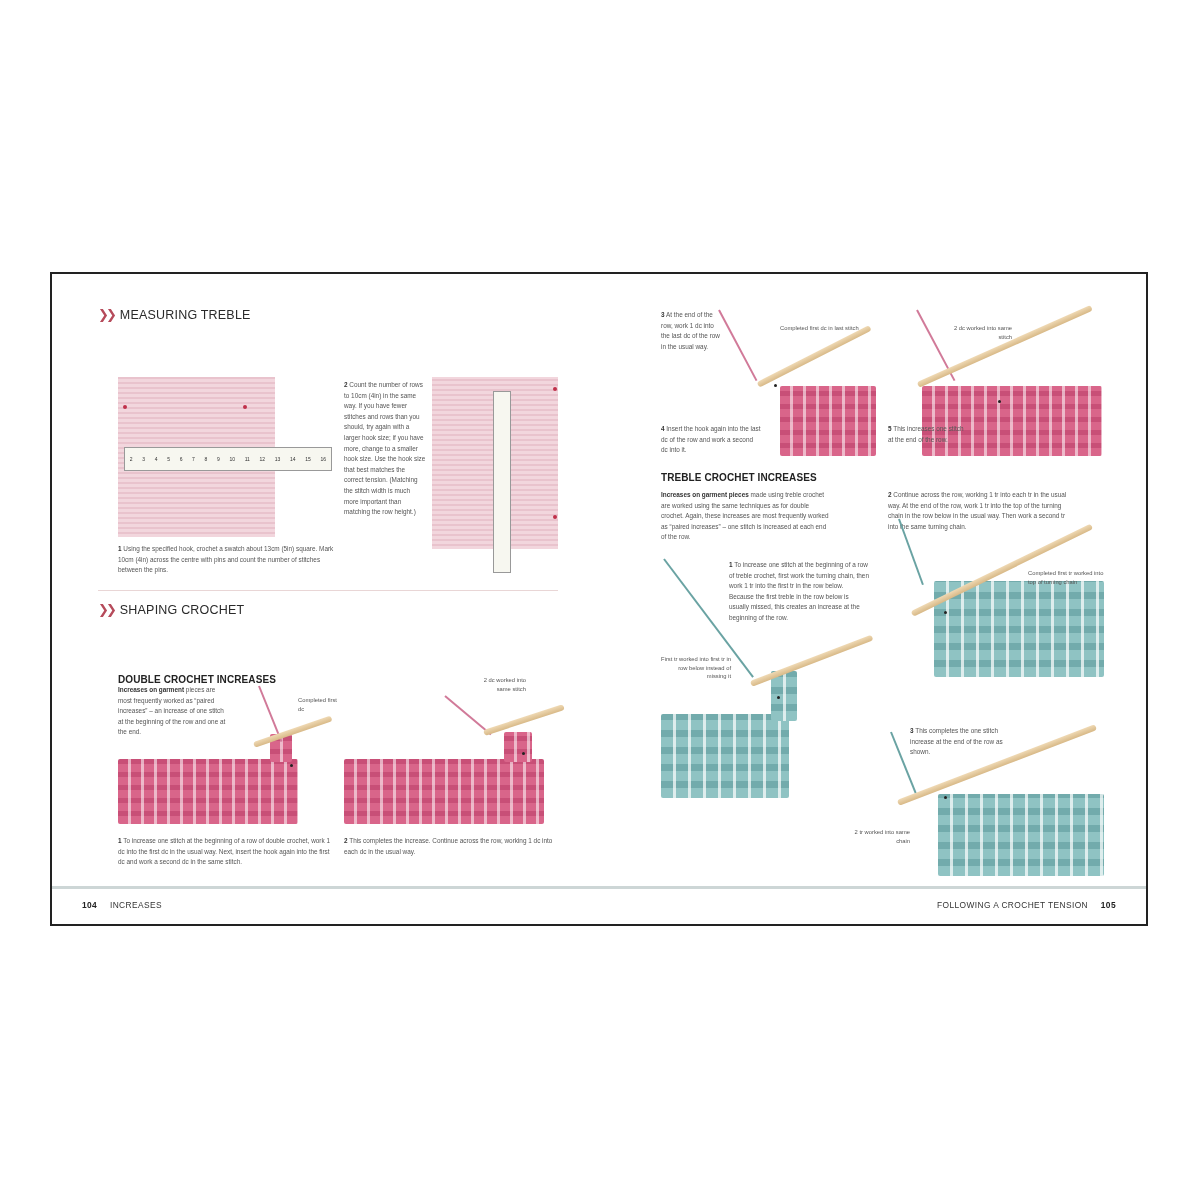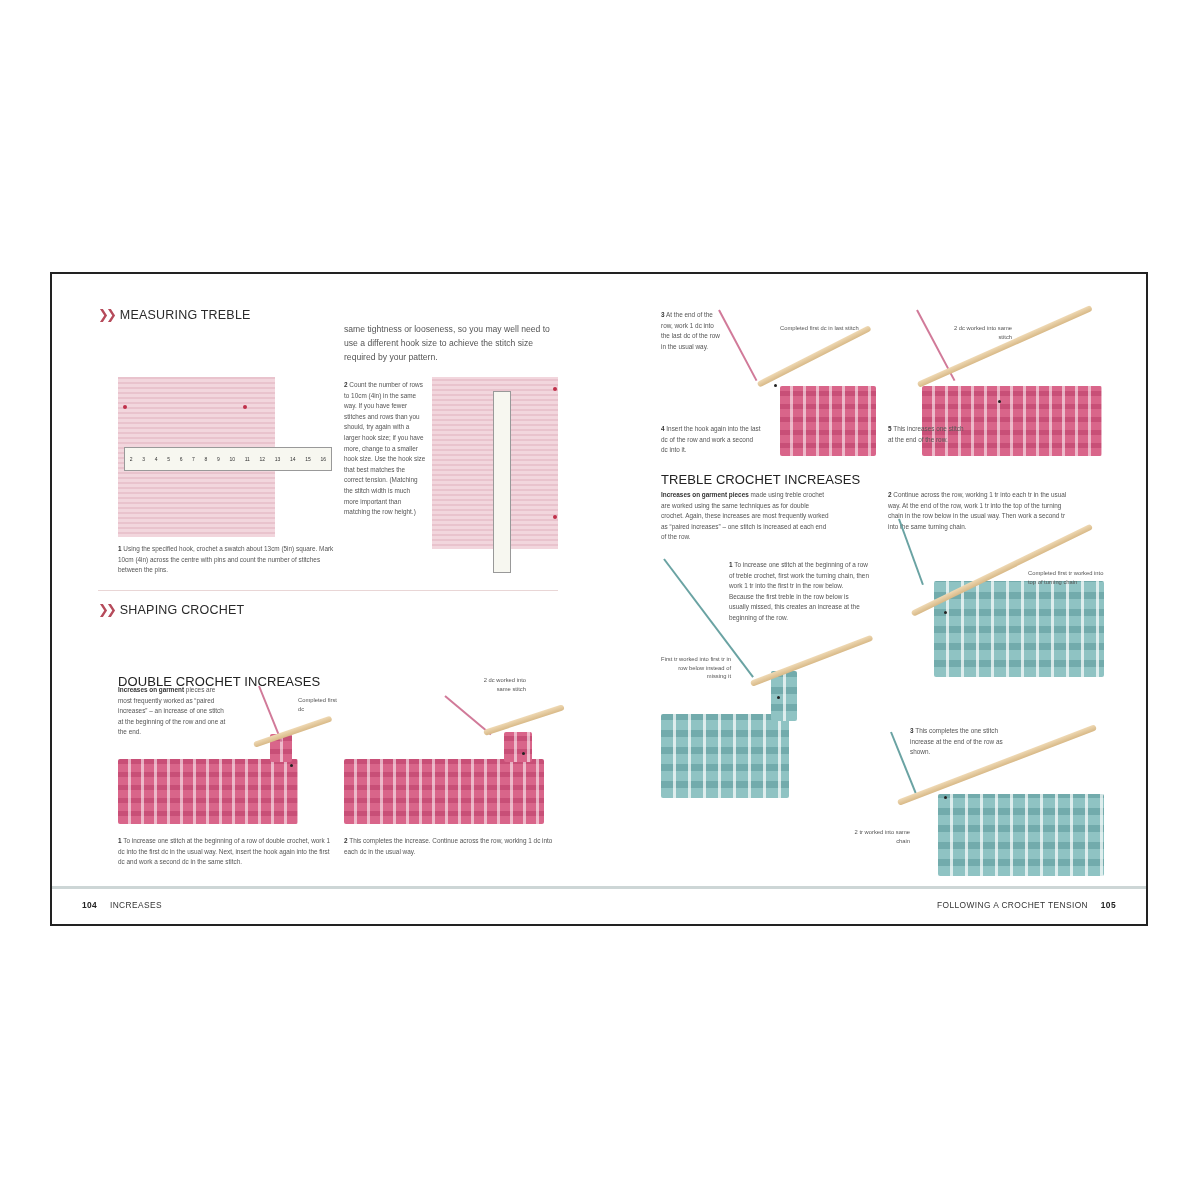--- a/index.html
+++ b/index.html
@@ -4,21 +4,21 @@
 <style>
   html, body { margin:0; padding:0; }
   body { width:1200px; height:1200px; background:#ffffff; position:relative; overflow:hidden;
          font-family:"Liberation Sans", "DejaVu Sans", sans-serif; color:#444; }
   .spread { position:absolute; left:50px; top:272px; width:1098px; height:654px;
             border:2px solid #222; background:#fff; box-sizing:border-box; }
   .abs { position:absolute; }
   .h2 { font-size:12.5px; color:#2a2a2a; letter-spacing:0.2px; font-weight:normal; display:flex; align-items:center; }
   .chev { color:#b64b5b; font-weight:bold; font-size:13px; margin-right:6px; letter-spacing:-3px; }
   .body { font-size:8.6px; line-height:14px; color:#555; }
-  .h3 { font-size:13px; color:#222; font-weight:normal; letter-spacing:0.1px; }
+  .h3 { font-size:10px; color:#222; font-weight:bold; letter-spacing:0.1px; }
   .cap { font-size:6.4px; line-height:10.6px; color:#555; }
   .cap b { color:#333; }
   .label { font-size:5.8px; line-height:8.5px; color:#555; }
   .divider { height:1px; background:#e9d6d6; }
   .footer-rule { position:absolute; left:0; right:0; top:612px; height:3px; background:#cdd6d6; }
   .foot { font-size:8.4px; color:#333; letter-spacing:0.4px; }
   .foot b { font-weight:bold; color:#222; margin:0 10px;text-align:center; }
   
   .swatch-pink { background:
       repeating-linear-gradient(0deg, #f2d6dd 0 3px, #e9c3cd 3px 5px);
@@ -42,21 +42,20 @@
 </style>
 </head>
 <body>
 
 <div class="spread">
 
   <div class="abs h2" style="left:46px; top:33px;">
     <span class="chev">❯❯</span>
     <span>MEASURING TREBLE</span>
   </div>
-  <div class="abs body" style="left:292px; top:48px; width:210px;">same tightness or looseness, so you may well need to use a different hook size to achieve the stitch size required by your pattern.</div>
 
   <div class="abs swatch-pink" style="left:66px; top:103px; width:157px; height:160px;">
     <div class="abs pin" style="left:5px; top:28px;"></div>
     <div class="abs pin" style="left:125px; top:28px;"></div>
     <div class="abs tape-h" style="left:6px; top:70px; width:206px; height:22px;">
       <span>2</span>
       <span>3</span>
       <span>4</span>
       <span>5</span>
       <span>6</span>

